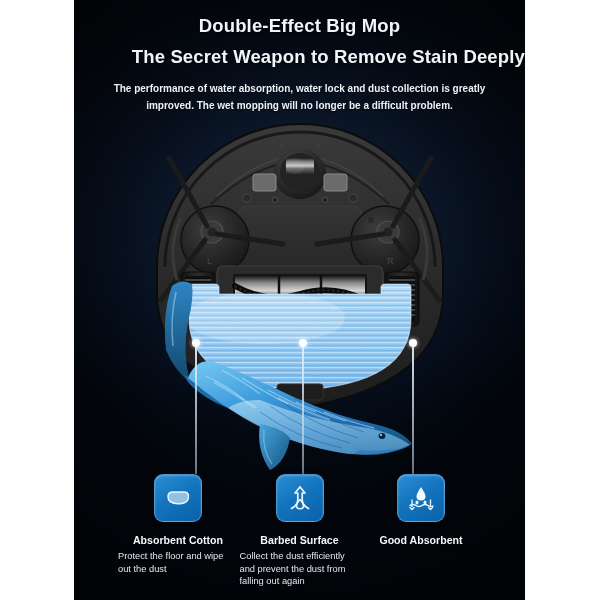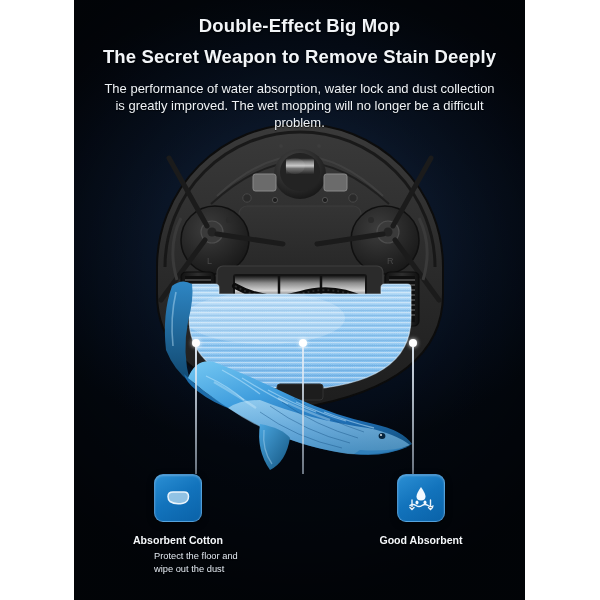--- a/index.html
+++ b/index.html
@@ -60,26 +60,27 @@
     text-shadow: 0 1px 2px rgba(0,0,0,.8);
   }
   .title2 {
     font-size: 18.5px;
     font-weight: bold;
     color: #f2f5f8;
     letter-spacing: .15px;
     line-height: 24px;
     margin: 7px 0 0 0;
     text-shadow: 0 1px 2px rgba(0,0,0,.8);
+    text-align: right;
   }
   .subtitle {
     margin: 11px auto 12px auto;
     width: 400px;
-    font-size: 13px;
-    font-weight: normal;
+    font-size: 10px;
+    font-weight: bold;
     color: #eef2f6;
     line-height: 17px;
     text-shadow: 0 1px 1px rgba(0,0,0,.7);
   }
 
   
   #robot {
     position: absolute;
     left: 50%;
     top: 122px;
@@ -157,21 +158,20 @@
     line-height: 14px;
     text-shadow: 0 1px 1px rgba(0,0,0,.75);
   }
   .feat-desc {
     margin-top: 3px;
     font-size: 9.3px;
     font-weight: normal;
     color: #e2e9f1;
     line-height: 12.6px;
     text-shadow: 0 1px 1px rgba(0,0,0,.7);
-    margin-left: 36px;
   }
 </style>
 </head>
 <body>
 
 <div id="stage">
 
   <div id="panel">
 
     <div class="head-wrap">
@@ -427,20 +427,31 @@
       <div class="feature">
         <div class="icon-box">
           <svg width="30" height="30" viewBox="0 0 30 30">
             <path d="M5 13.5 Q5 9 10 9 L21 9 Q25.5 9 25.5 13.5 Q25.5 19 20 20.2 Q12 21.8 7 18.5 Q5 16.8 5 13.5 Z" fill="rgba(200,228,245,.70)" stroke="#eaf4fc" stroke-width="1.5" stroke-linejoin="round"></path>
           </svg>
         </div>
         <div class="feat-title">Absorbent Cotton</div>
         <div class="feat-desc">Protect the floor and wipe out the dust</div>
       </div>
 
+      <div class="feature">
+        <div class="icon-box">
+          <svg width="30" height="30" viewBox="0 0 30 30">
+            <path d="M15 4 L20 10 L17.2 10 L17.2 17 Q17.2 21 20.5 23.5 L23.5 25.5" fill="none" stroke="#eaf4fc" stroke-width="1.7" stroke-linecap="round" stroke-linejoin="round"></path>
+            <path d="M15 4 L10 10 L12.8 10 L12.8 17 Q12.8 21 9.5 23.5 L6.5 25.5" fill="none" stroke="#eaf4fc" stroke-width="1.7" stroke-linecap="round" stroke-linejoin="round"></path>
+            <path d="M15 16.5 Q11.5 20.5 11.5 22.8 Q11.5 25.8 15 25.8 Q18.5 25.8 18.5 22.8 Q18.5 20.5 15 16.5 Z" fill="none" stroke="#eaf4fc" stroke-width="1.6" stroke-linejoin="round"></path>
+          </svg>
+        </div>
+        <div class="feat-title">Barbed Surface</div>
+        <div class="feat-desc">Collect the dust efficiently and prevent the dust from falling out again</div>
+      </div>
 
       <div class="feature">
         <div class="icon-box">
           <svg width="30" height="30" viewBox="0 0 30 30">
             <path d="M15 4 Q10.5 10.5 10.5 13.6 Q10.5 17.5 15 17.5 Q19.5 17.5 19.5 13.6 Q19.5 10.5 15 4 Z" fill="#f2f9ff"></path>
             <ellipse cx="11" cy="19.5" rx="1.5" ry="1.9" fill="#f2f9ff"></ellipse>
             <ellipse cx="19" cy="19.5" rx="1.5" ry="1.9" fill="#f2f9ff"></ellipse>
             <path d="M4 22.5 Q7 20.3 10 22.5 Q13 24.7 16 22.5 Q19 20.3 22 22.5 Q25 24.7 27 23" fill="none" stroke="#eaf4fc" stroke-width="1.5" stroke-linecap="round"></path>
             <g stroke="#eaf4fc" stroke-width="1.4" stroke-linecap="round">
               <line x1="6" y1="17" x2="6" y2="26"></line>

